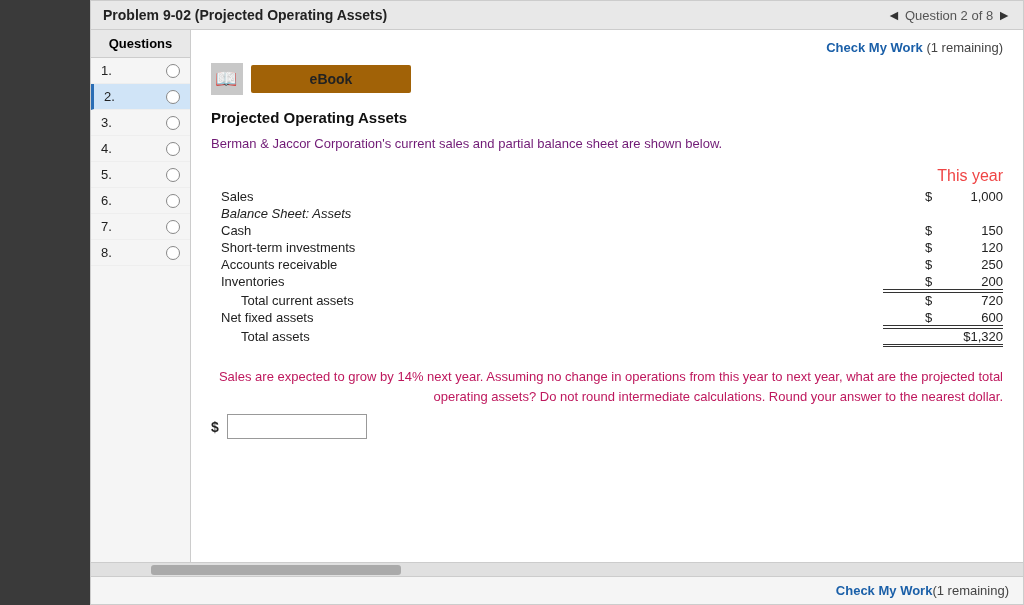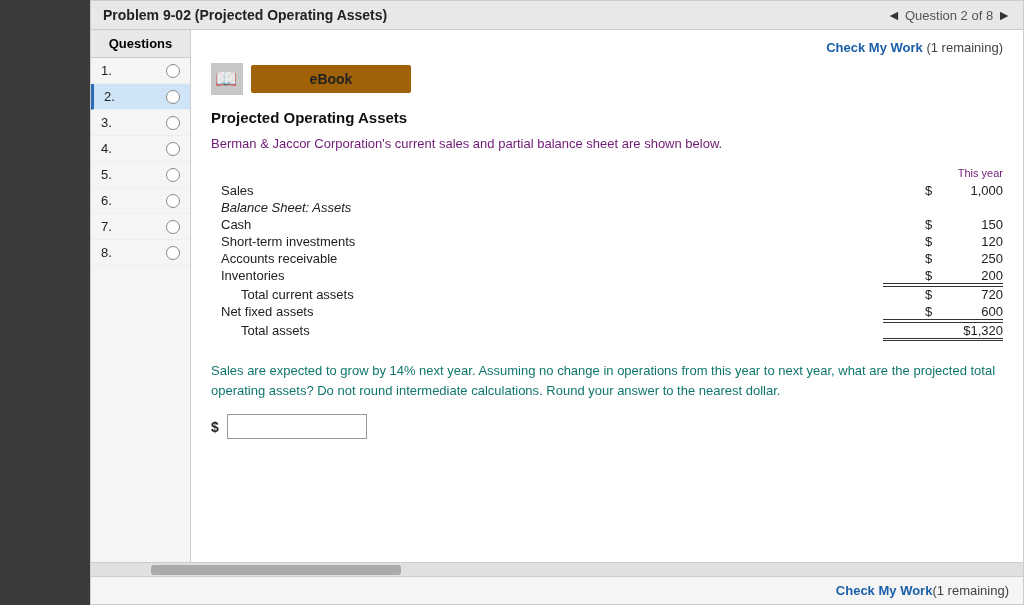--- a/index.html
+++ b/index.html
@@ -174,22 +174,22 @@
       margin: 0 auto 20px auto;
       min-width: 400px;
     }
     .table-header-row {
       display: flex;
       justify-content: flex-end;
       margin-bottom: 4px;
       padding-right: 0;
     }
     .col-header {
-      font-size: 11px;
-      color: #701a75;
+      font-size: 16px;
+      color: #ef4444;
       width: 120px;
       text-align: right;
     }
     .table-row {
       display: flex;
       align-items: baseline;
       margin-bottom: 2px;
     }
     .row-label {
       flex: 1;
@@ -229,23 +229,24 @@
       border-top: 1px solid #333;
     }
     .total-assets-row .row-value {
       border-bottom: 3px double #333;
       border-top: 1px solid #333;
     }
 
     
     .sales-question {
       font-size: 13px;
-      color: #0f766e;
-      margin-bottom: 14px;
+      color: #be185d;
+      margin-bottom: 8px;
       line-height: 1.5;
+      text-align: right;
     }
 
     
     .answer-row {
       display: flex;
       align-items: center;
       gap: 8px;
       margin-bottom: 20px;
     }
     .dollar-label {

